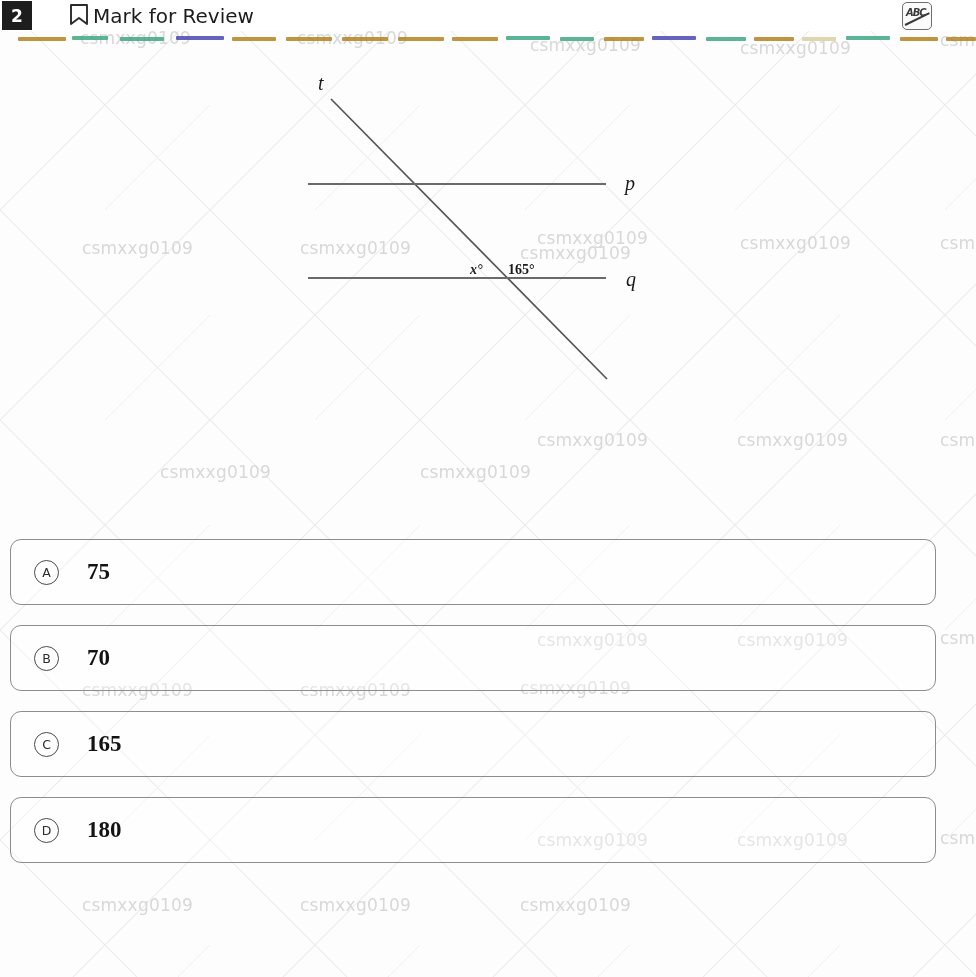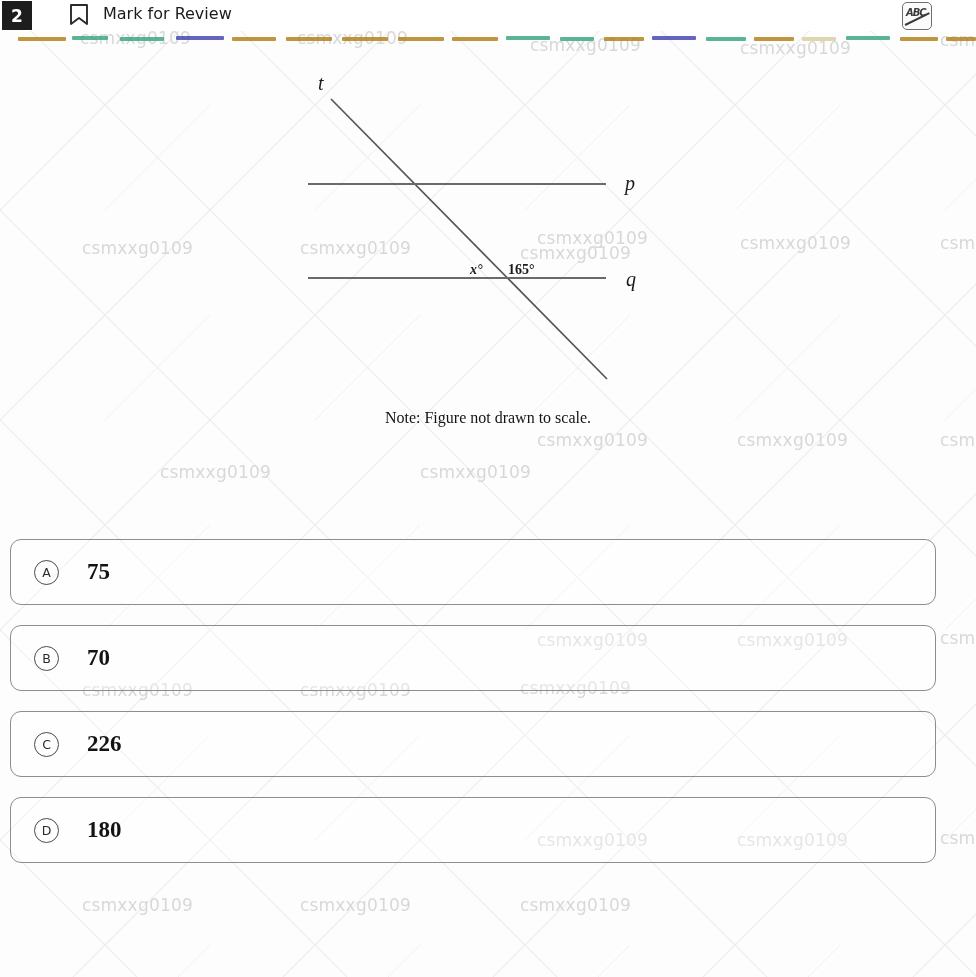--- a/index.html
+++ b/index.html
@@ -62,23 +62,23 @@
     align-items: center;
     justify-content: center;
   }
   #bookmark-icon {
     position: absolute;
     left: 68px; top: 3px;
     width: 22px; height: 24px;
   }
   #mark-label {
     position: absolute;
-    left: 103px; top: 4px;
-    font-family: "DejaVu Sans", sans-serif;
-    font-size: 16px;
+    left: 93px; top: 4px;
+    font-family: "DejaVu Sans", sans-serif;
+    font-size: 20px;
     color: #1c1c1c;
   }
   #abc-btn {
     position: absolute;
     right: 44px; top: 2px;
     width: 30px; height: 28px;
     border: 1px solid #6e6e6e;
     border-radius: 5px;
     background: #fbfbfb;
     overflow: hidden;
@@ -297,35 +297,34 @@
     <line x1="308" y1="223" x2="606" y2="223" stroke="#6a6a6a" stroke-width="2"></line>
   </svg>
 
   <div class="fig-label" style="left:318px; top:72px;">t</div>
   <div class="fig-label" style="left:625px; top:172px;">p</div>
   <div class="fig-label" style="left:626px; top:268px;">q</div>
 
   <div class="ang-label" style="left:470px; top:262px;"><i>x°</i></div>
   <div class="ang-label" style="left:508px; top:262px;">165°</div>
 
-  <div id="note">Note: Figure not drawn to scale.</div>
 
 
   <div id="options">
       <div class="opt">
         <div class="opt-letter">A</div>
         <div class="opt-text">75</div>
       </div>
       <div class="opt">
         <div class="opt-letter">B</div>
         <div class="opt-text">70</div>
       </div>
       <div class="opt">
         <div class="opt-letter">C</div>
-        <div class="opt-text">226</div>
+        <div class="opt-text">165</div>
       </div>
       <div class="opt">
         <div class="opt-letter">D</div>
         <div class="opt-text">180</div>
       </div>
     </div>
 
 </div>
 
 </body></html>

